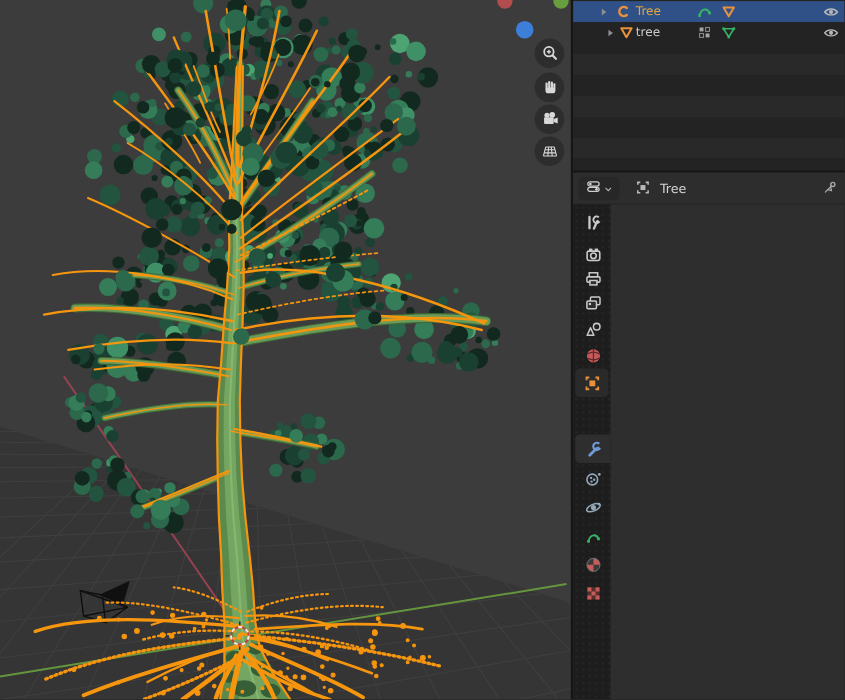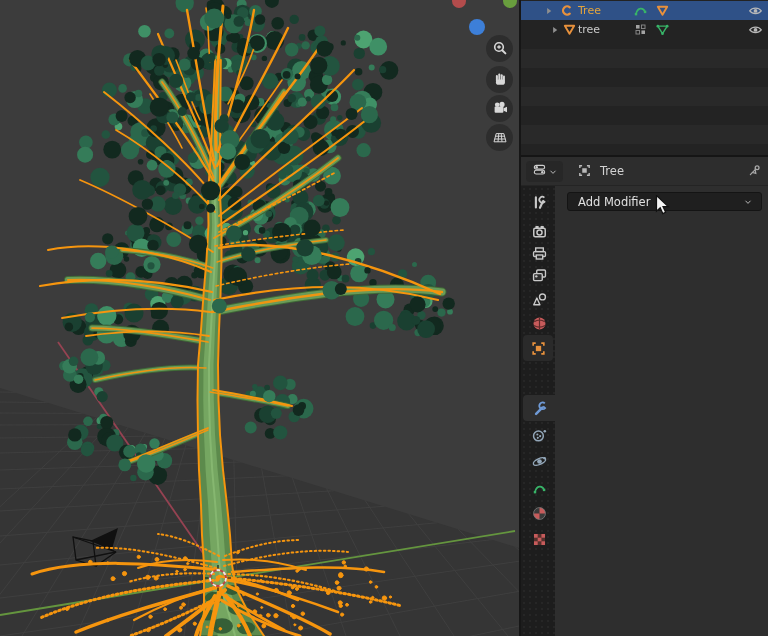--- a/index.html
+++ b/index.html
@@ -1257,27 +1257,16 @@
                   <rect x="2.8" y="2.8" width="10.4" height="10.4" rx="1" fill="#53302c"></rect>
                   <rect x="2.8" y="2.8" width="3.5" height="3.5" fill="#c75b5b"></rect>
                   <rect x="9.8" y="2.8" width="3.4" height="3.5" fill="#c75b5b"></rect>
                   <rect x="6.3" y="6.3" width="3.5" height="3.4" fill="#c75b5b"></rect>
                   <rect x="2.8" y="9.7" width="3.5" height="3.5" fill="#c75b5b"></rect>
                   <rect x="9.8" y="9.7" width="3.4" height="3.5" fill="#c75b5b"></rect>
                 </svg>
               </span>
             </div>
           </div>
-        <div class="main-area">
-          <div class="add-modifier">
-            <span class="lbl">Add Modifier</span>
-            <span id="am-chevron"><svg width="10" height="10" viewBox="0 0 16 16">
-                  <path d="M4 6 l4 4.2 4 -4.2" fill="none" stroke="#b5b5b5" stroke-width="1.6"></path>
-                </svg></span>
-          </div>
-          <span class="mouse-cursor" id="mouse-cursor"><svg width="20" height="22" viewBox="0 0 20 22">
-                <path d="M1.5 0.5 L1.5 16.2 L5.2 12.8 L7.8 18.6 L10.6 17.3 L8 11.6 L13.2 11.6 Z" fill="#f4f4f4" stroke="#111" stroke-width="1.2"></path>
-              </svg></span>
-        </div>
       </div>
     </div>
   </div>
 </div>
 
 </body></html>

